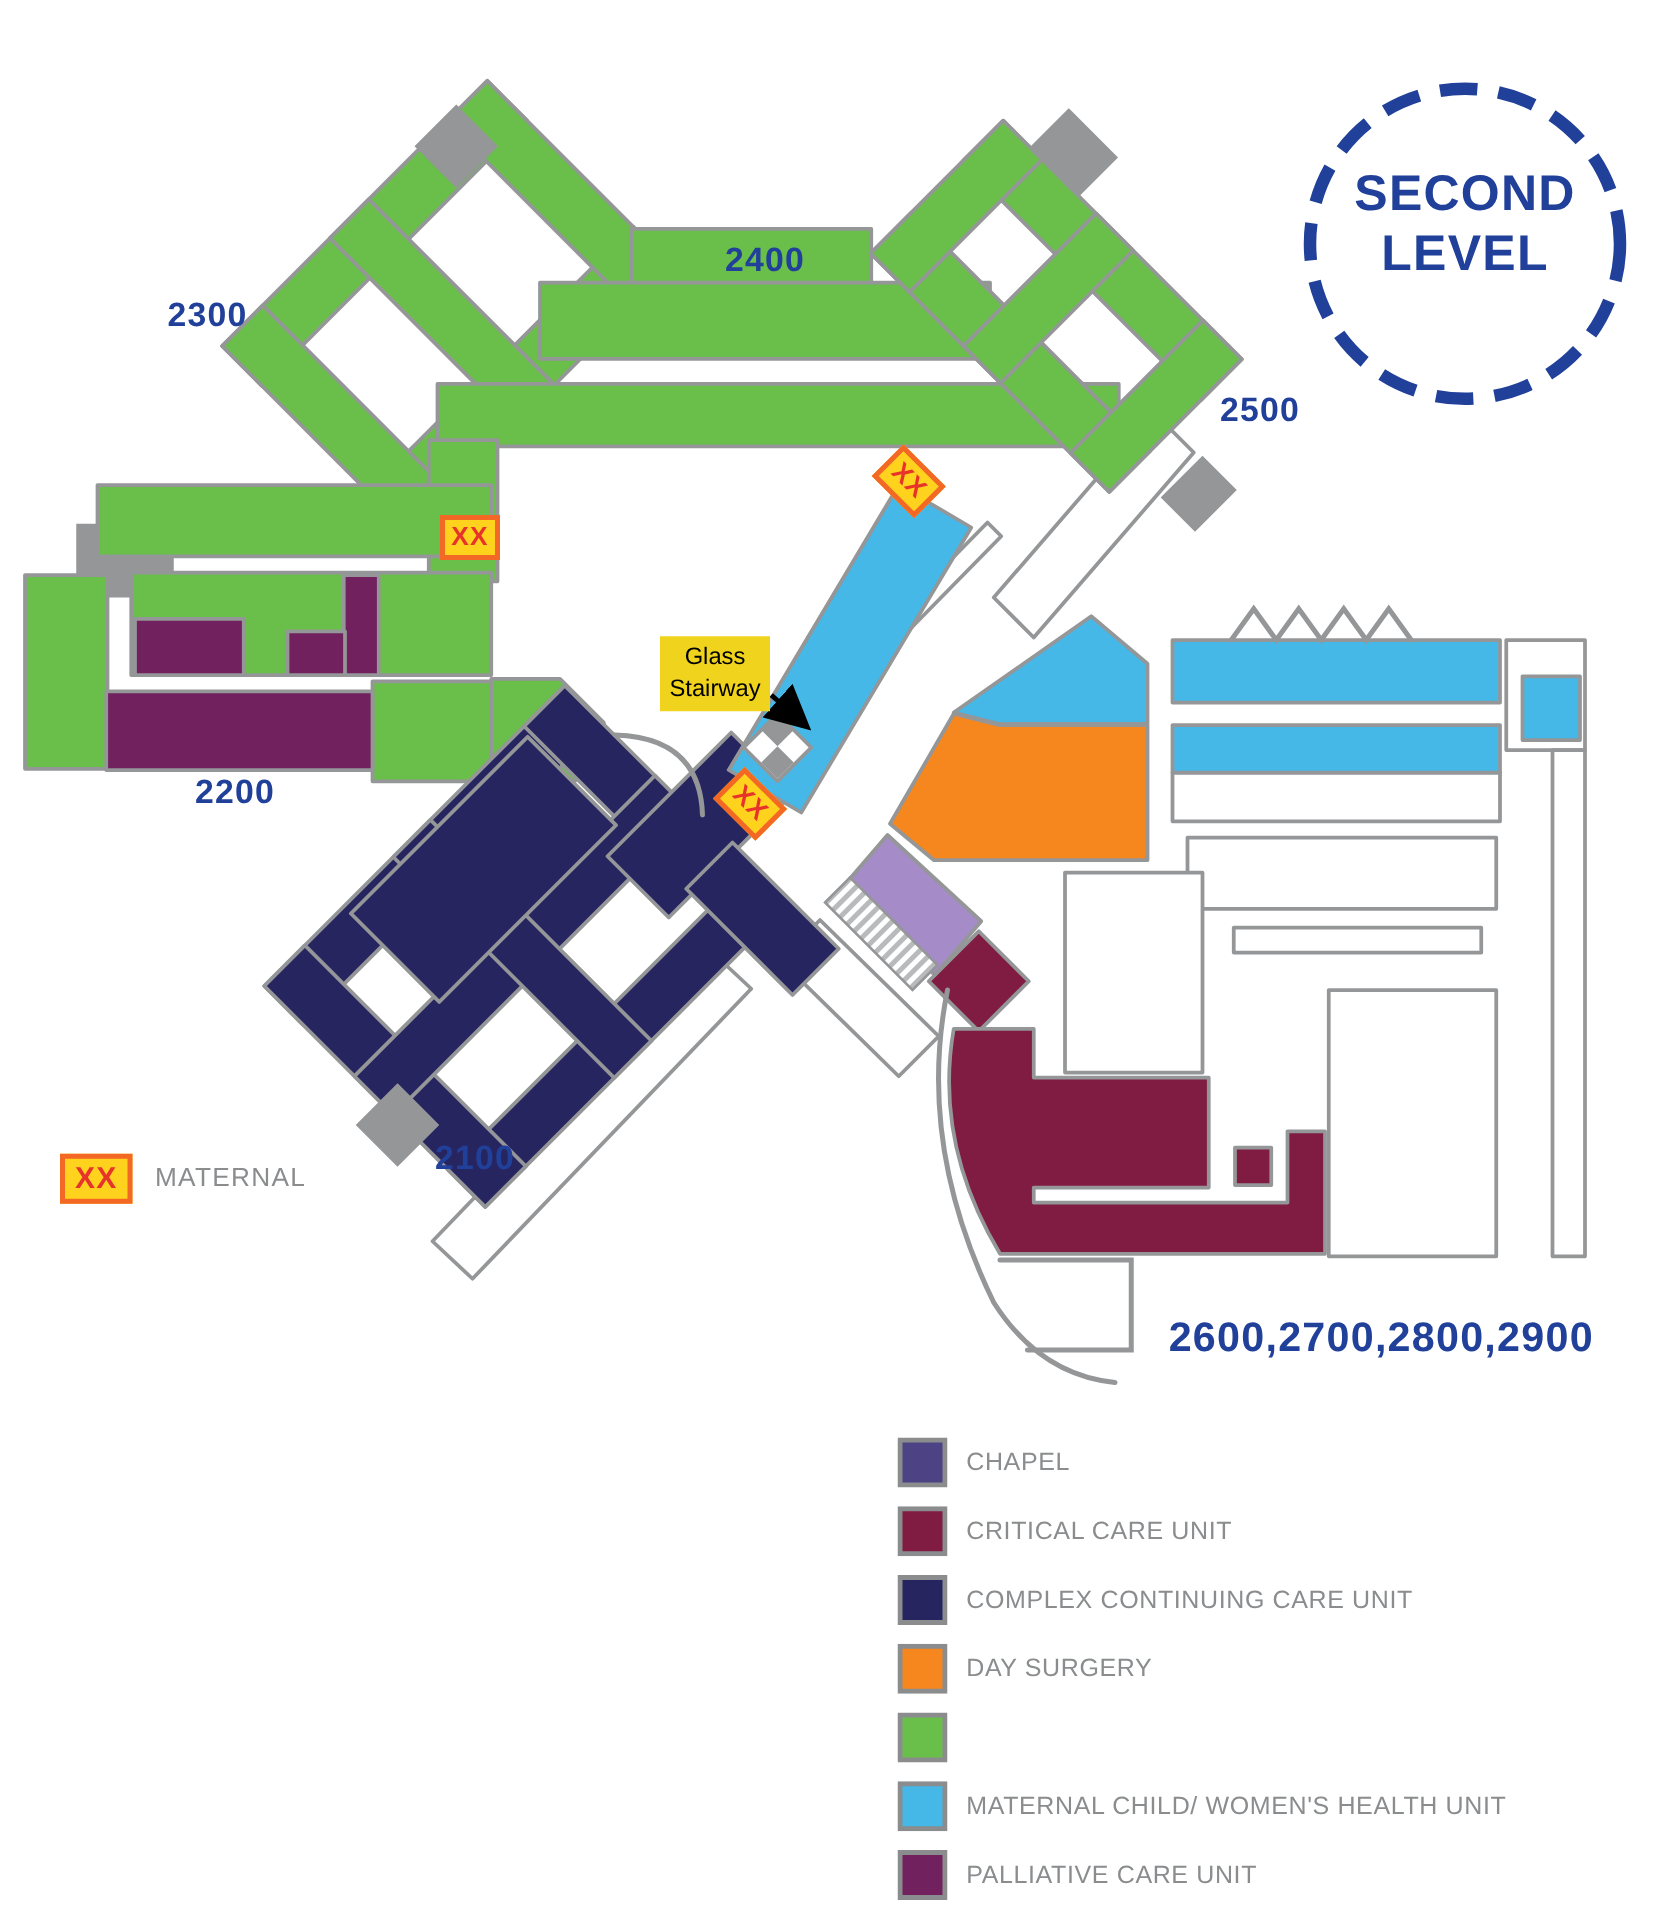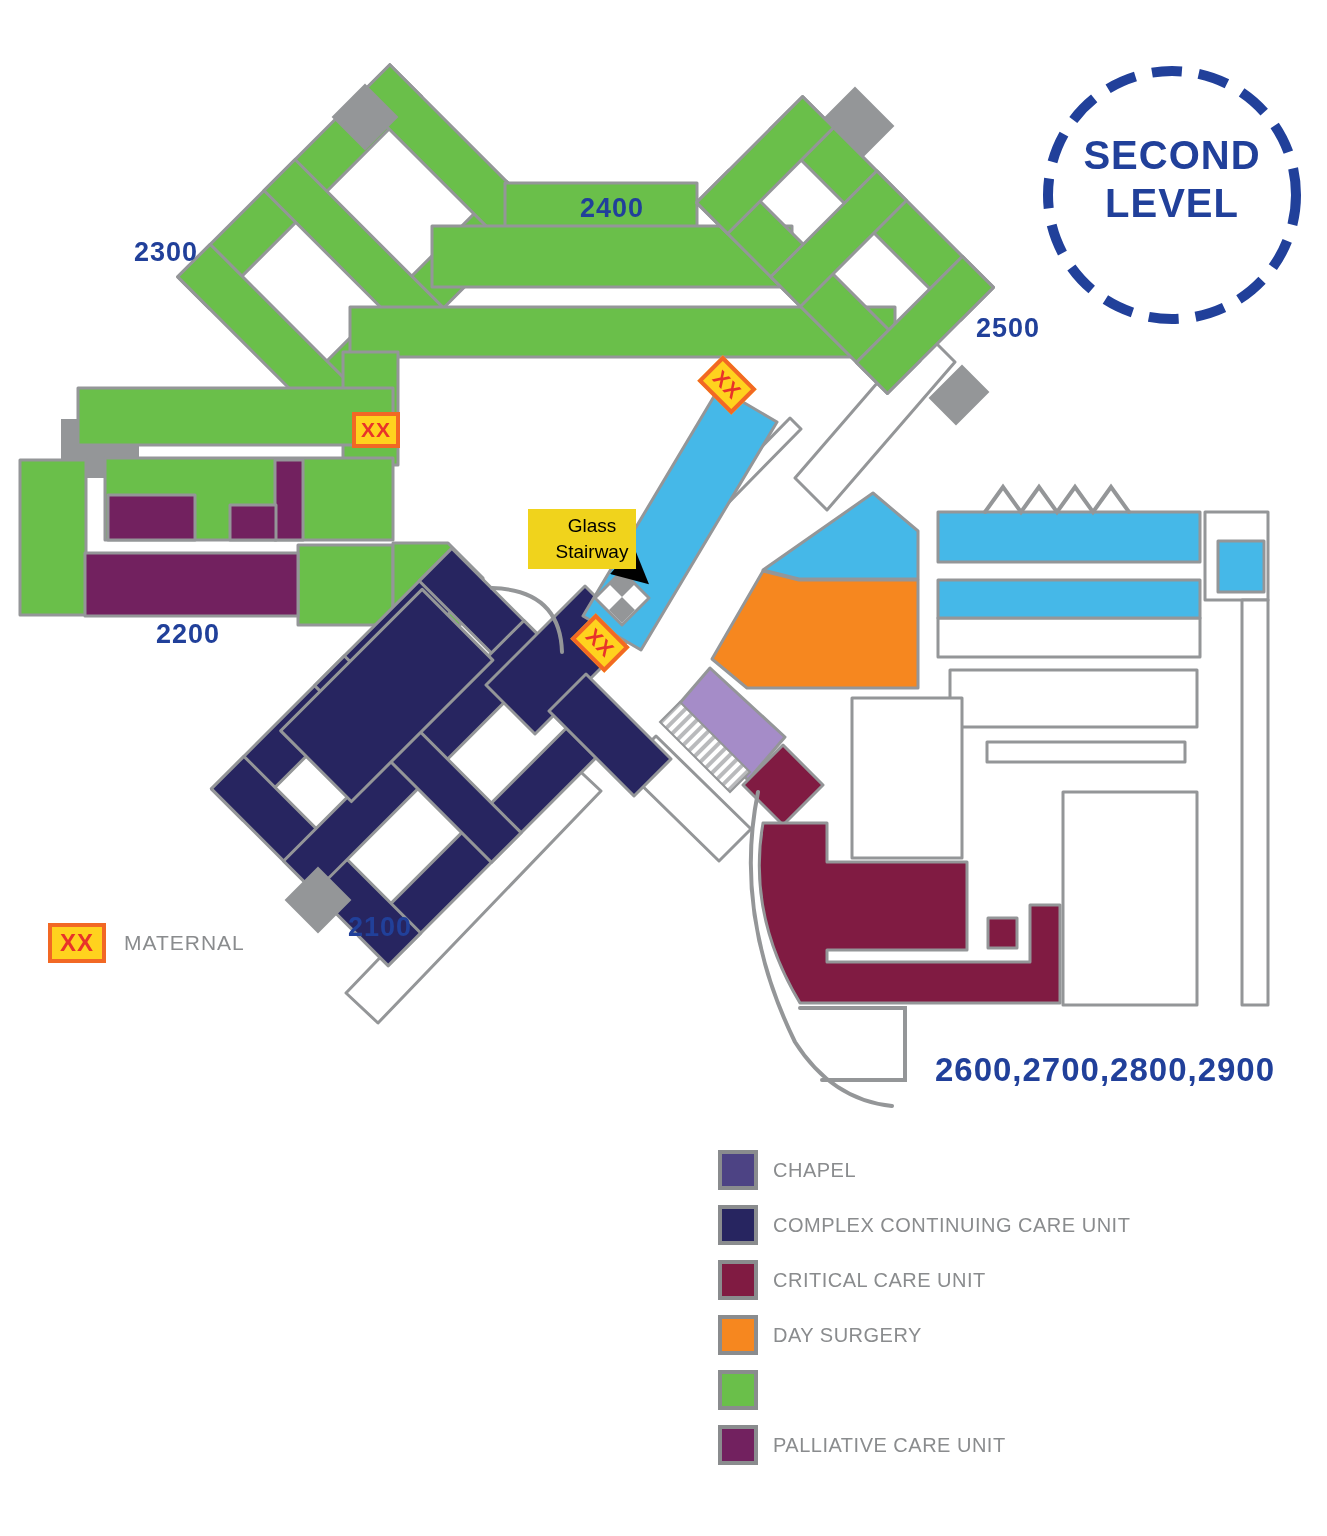--- a/index.html
+++ b/index.html
@@ -25,21 +25,21 @@
   .level-circle{position:absolute;left:1043px;top:50px;width:258px;height:258px;}
   .level-text{position:absolute;left:0;top:0;width:100%;height:100%;display:flex;
       flex-direction:column;align-items:center;justify-content:center;
       color:var(--label_blue);font-weight:bold;font-size:40px;line-height:1.2;letter-spacing:1px;}
 
   .elev-marker{position:absolute;display:flex;align-items:center;justify-content:center;
       background:var(--elevator_fill);border:4px solid var(--elevator_border);
       color:var(--elevator_text);font-weight:bold;font-size:21px;letter-spacing:1px;}
   .stair-label{position:absolute;left:528px;top:509px;width:88px;height:60px;
       background:var(--stair_bg);color:#000;display:flex;flex-direction:column;
-      align-items:center;justify-content:center;font-size:19px;line-height:1.35;padding-left:20px;}
+      align-items:center;justify-content:center;font-size:19px;line-height:1.35;}
   .elev-key{position:absolute;left:48px;top:923px;display:flex;align-items:center;}
   .elev-key .box{width:50px;height:32px;display:flex;align-items:center;justify-content:center;
       background:var(--elevator_fill);border:4px solid var(--elevator_border);
       color:var(--elevator_text);font-weight:bold;font-size:24px;letter-spacing:1px;}
   .elev-key .txt{margin-left:18px;color:var(--legend_text);font-size:21px;letter-spacing:1px;}
 
   .legend{position:absolute;left:718px;top:1150px;}
   .legend-row{display:flex;align-items:center;height:40px;margin-bottom:15px;}
   .legend-row svg{flex:0 0 auto;}
   .legend-row .lbl{margin-left:15px;color:var(--legend_text);font-size:20px;letter-spacing:.5px;white-space:nowrap;}
@@ -195,42 +195,48 @@
 
   <div class="legend">
     <div class="legend-row">
       <svg width="40" height="40">
           <rect x="2" y="2" width="36" height="36" stroke="#8a8c8e" stroke-width="4" fill="#4d4384"></rect>
         </svg>
       <span class="lbl">CHAPEL</span>
     </div>
     <div class="legend-row">
       <svg width="40" height="40">
+          <rect x="2" y="2" width="36" height="36" stroke="#8a8c8e" stroke-width="4" fill="#801b42"></rect>
+        </svg>
+      <span class="lbl">CRITICAL CARE UNIT</span>
+    </div>
+    <div class="legend-row">
+      <svg width="40" height="40">
           <rect x="2" y="2" width="36" height="36" stroke="#8a8c8e" stroke-width="4" fill="#272560"></rect>
         </svg>
       <span class="lbl">COMPLEX CONTINUING CARE UNIT</span>
     </div>
     <div class="legend-row">
       <svg width="40" height="40">
-          <rect x="2" y="2" width="36" height="36" stroke="#8a8c8e" stroke-width="4" fill="#801b42"></rect>
-        </svg>
-      <span class="lbl">CRITICAL CARE UNIT</span>
-    </div>
-    <div class="legend-row">
-      <svg width="40" height="40">
           <rect x="2" y="2" width="36" height="36" stroke="#8a8c8e" stroke-width="4" fill="#f6871f"></rect>
         </svg>
       <span class="lbl">DAY SURGERY</span>
     </div>
     <div class="legend-row">
       <svg width="40" height="40">
           <rect x="2" y="2" width="36" height="36" stroke="#8a8c8e" stroke-width="4" fill="#6abf4a"></rect>
         </svg>
     </div>
     <div class="legend-row">
       <svg width="40" height="40">
+          <rect x="2" y="2" width="36" height="36" stroke="#8a8c8e" stroke-width="4" fill="#45b8e8"></rect>
+        </svg>
+      <span class="lbl">MATERNAL CHILD/ WOMEN'S HEALTH UNIT</span>
+    </div>
+    <div class="legend-row">
+      <svg width="40" height="40">
           <rect x="2" y="2" width="36" height="36" stroke="#8a8c8e" stroke-width="4" fill="#72215f"></rect>
         </svg>
       <span class="lbl">PALLIATIVE CARE UNIT</span>
     </div>
   </div>
 
 </div>
 
 </body></html>

